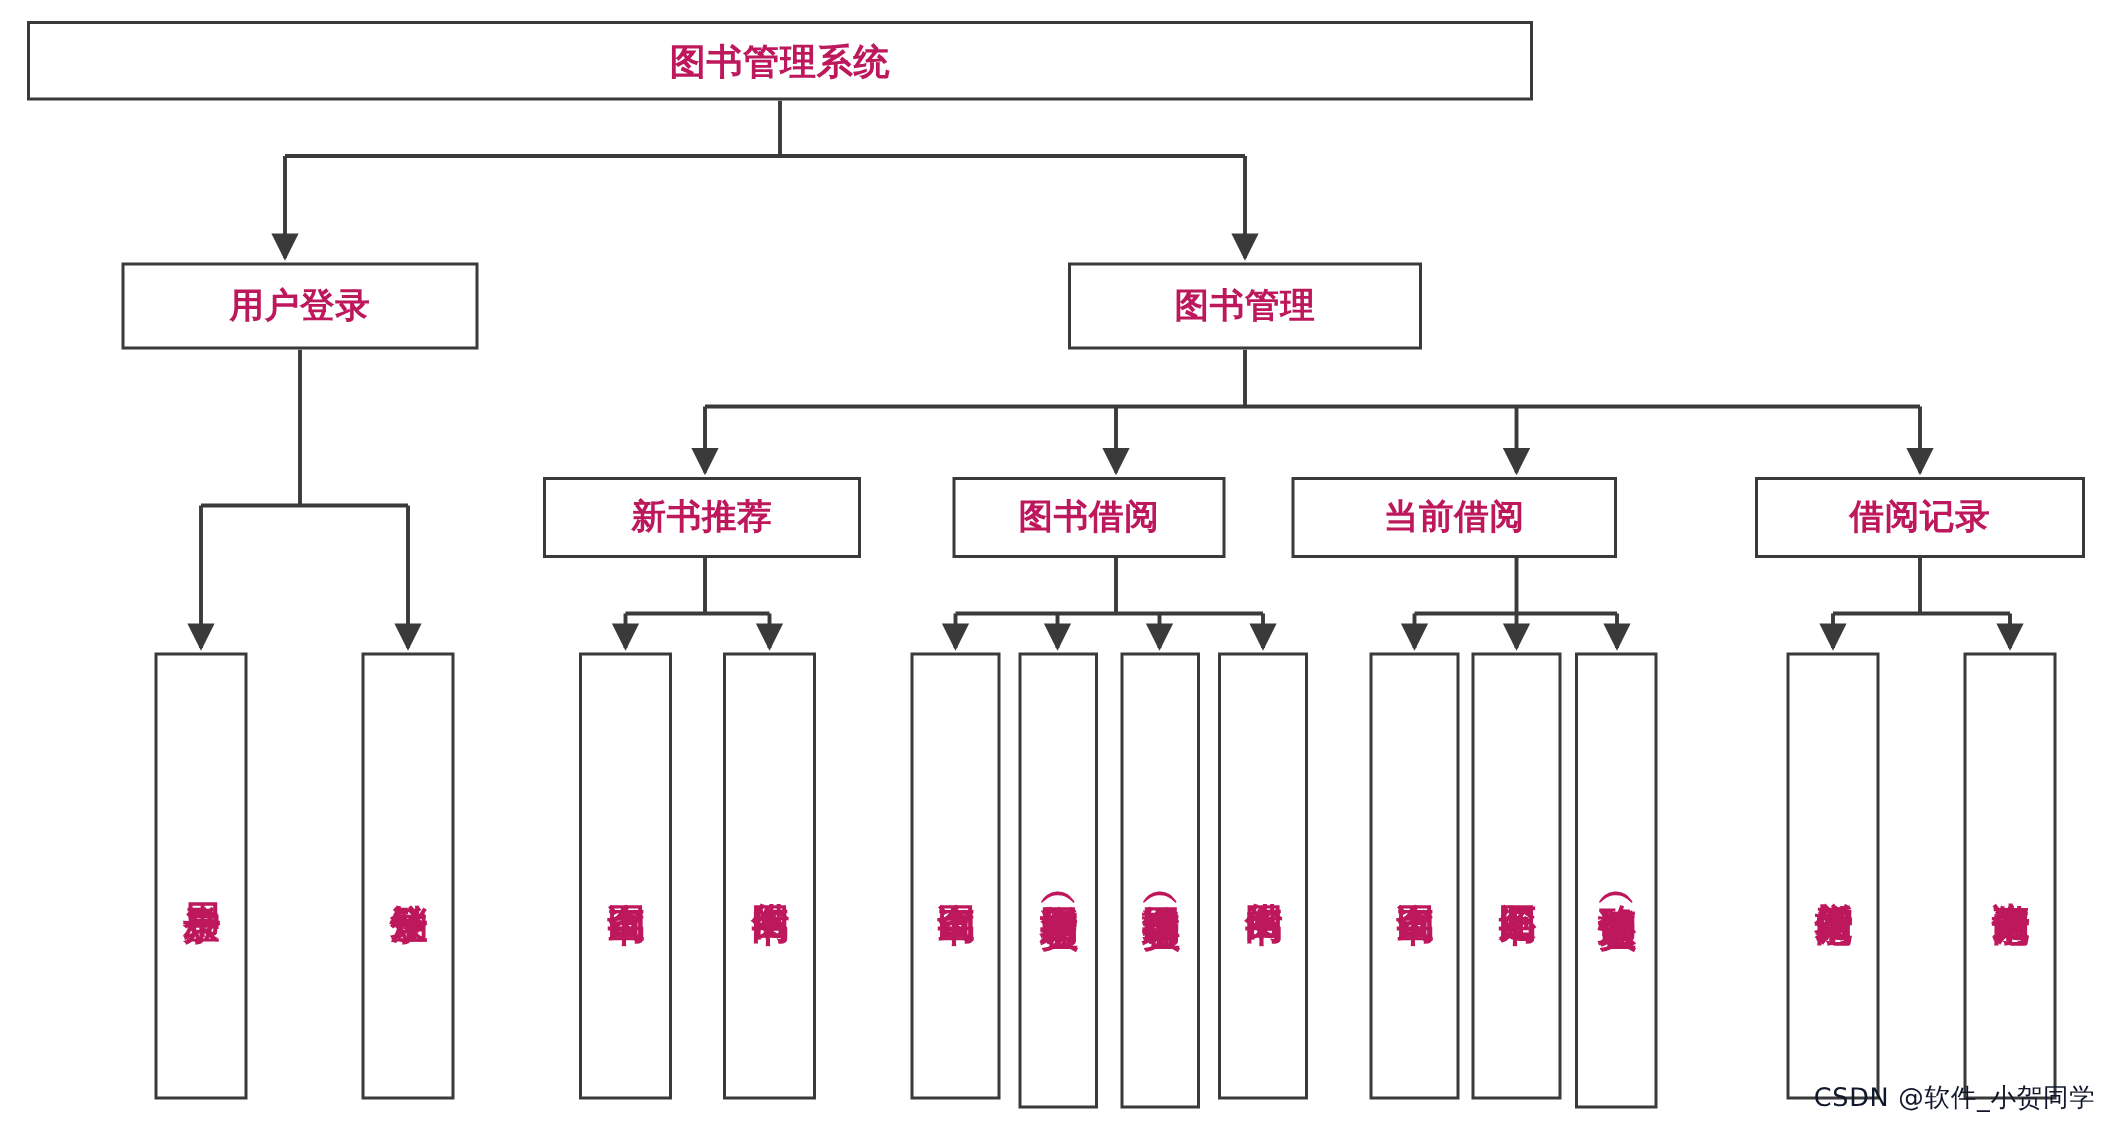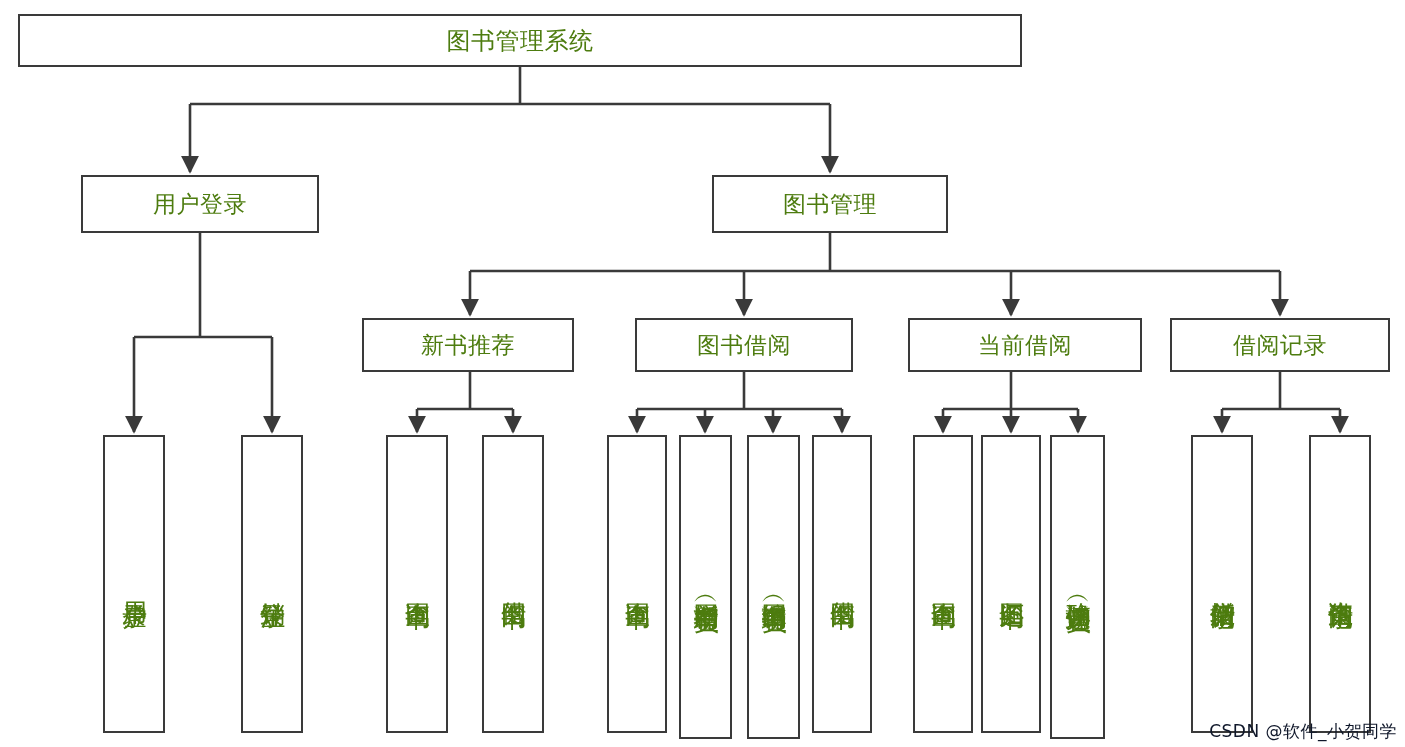--- a/index.html
+++ b/index.html
@@ -22,21 +22,22 @@
     pointer-events:none;
   }
   .node{
     position:absolute;
     box-sizing:border-box;
     border:2px solid #3a3a3a;
     background:#ffffff;
     display:flex;
     align-items:center;
     justify-content:center;
-    color:#4d7c0f;
+    color:#be185d;
+    font-weight:bold;
   }
   .node .label{
     display:block;
     text-align:center;
     line-height:1.0;
     white-space:nowrap;
   }
   
   .node.horiz .label{
     writing-mode:horizontal-tb;
@@ -128,24 +129,24 @@
 
   <div class="node horiz" style="left:81px;top:175px;width:238px;height:58px;">
     <span class="label">用户登录</span>
   </div>
   <div class="node horiz" style="left:712px;top:175px;width:236px;height:58px;">
     <span class="label">图书管理</span>
   </div>
   <div class="node horiz" style="left:362px;top:318px;width:212px;height:54px;">
     <span class="label">新书推荐</span>
   </div>
-  <div class="node horiz" style="left:635px;top:318px;width:218px;height:54px;">
+  <div class="node horiz" style="left:635px;top:318px;width:182px;height:54px;">
     <span class="label">图书借阅</span>
   </div>
-  <div class="node horiz" style="left:908px;top:318px;width:234px;height:54px;">
+  <div class="node horiz" style="left:861px;top:318px;width:217px;height:54px;">
     <span class="label">当前借阅</span>
   </div>
   <div class="node horiz" style="left:1170px;top:318px;width:220px;height:54px;">
     <span class="label">借阅记录</span>
   </div>
 
   <div class="node vert" style="left:103px;top:435px;width:62px;height:298px;">
     <span class="label">用户登录</span>
   </div>
   <div class="node vert" style="left:241px;top:435px;width:62px;height:298px;">

